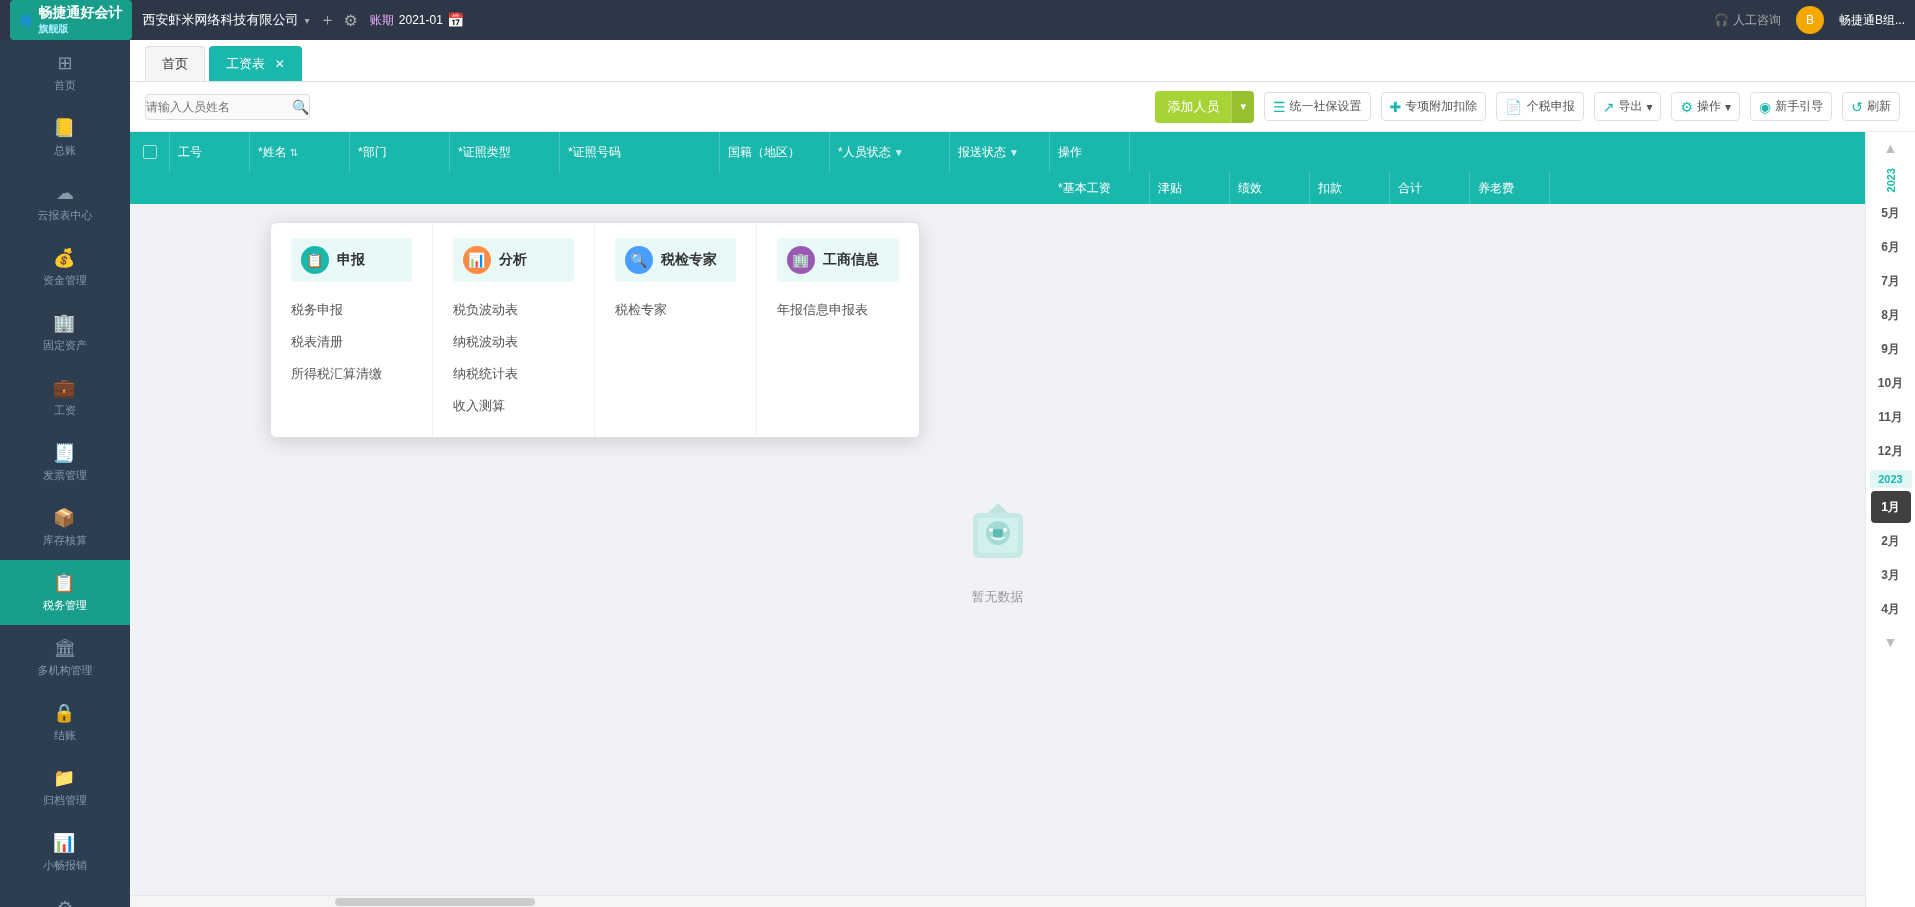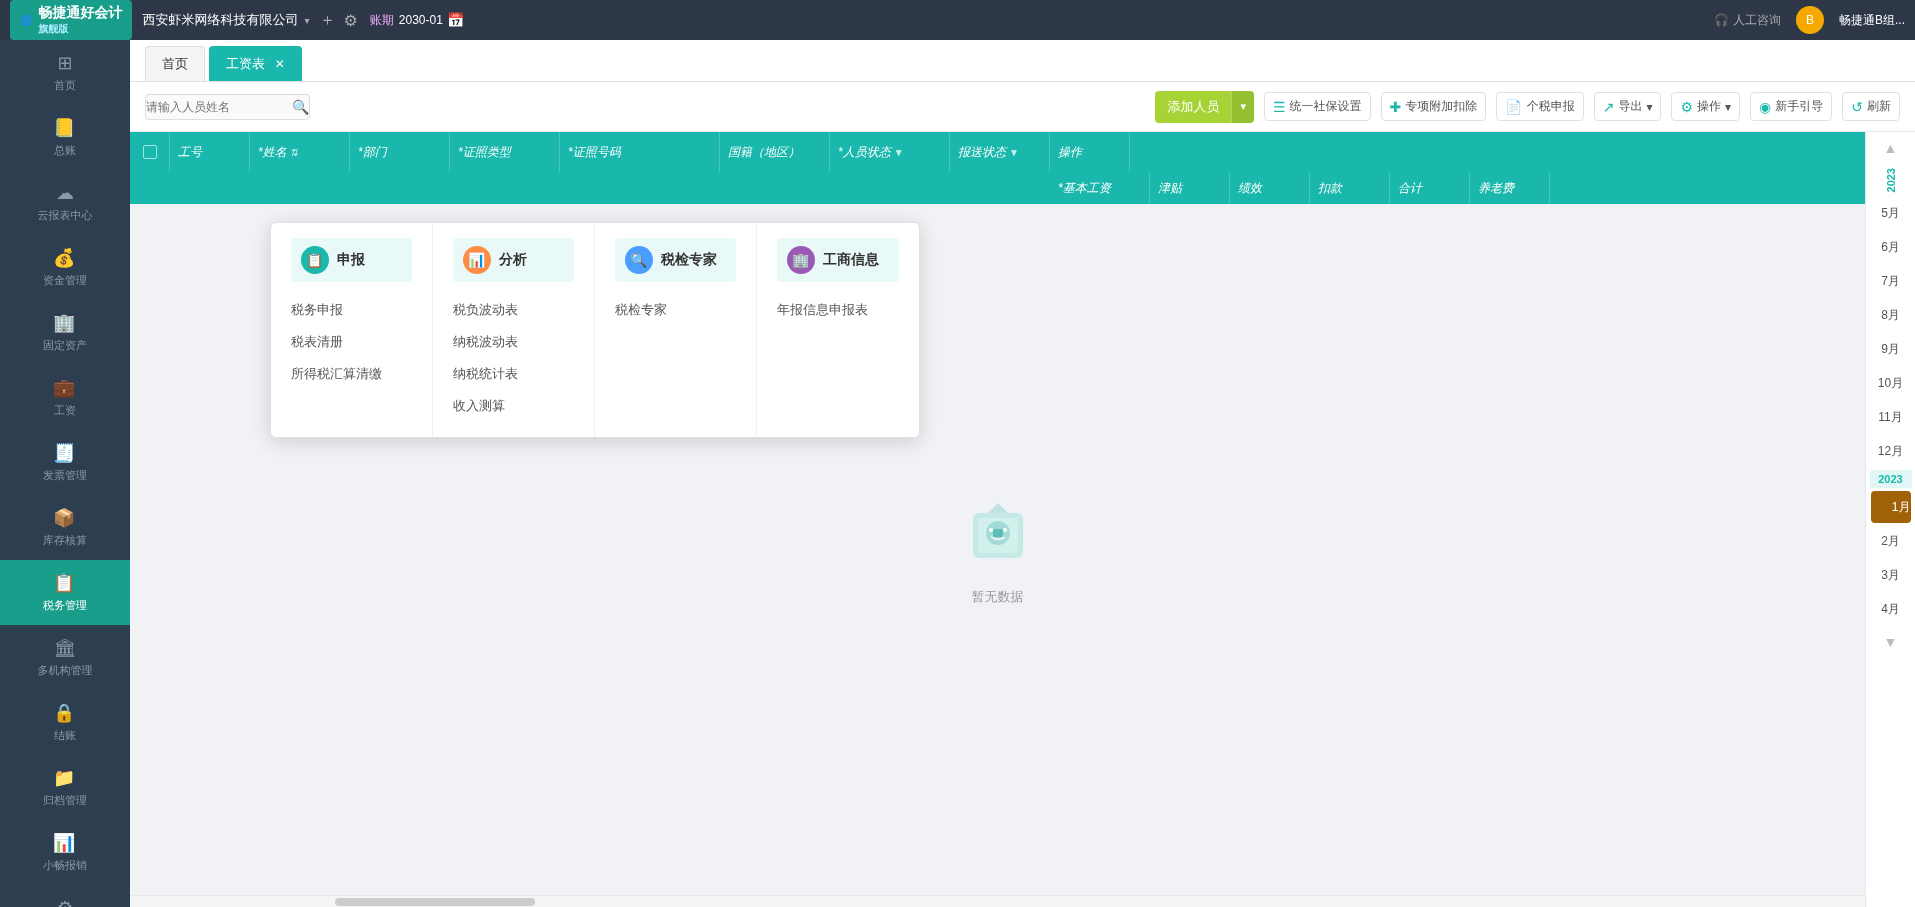--- a/index.html
+++ b/index.html
@@ -66,22 +66,22 @@
 
     
     .empty-state { flex: 1; display: flex; flex-direction: column; align-items: center; justify-content: center; gap: 15px; }
     .empty-icon { width: 80px; height: 80px; }
     .empty-text { color: #999; font-size: 13px; }
 
     
     .calendar-panel { width: 50px; background: #fff; border-left: 1px solid #e8e8e8; display: flex; flex-direction: column; align-items: center; flex-shrink: 0; overflow-y: auto; }
     .cal-up { color: #bbb; cursor: pointer; padding: 8px; font-size: 14px; }
     .cal-down { color: #bbb; cursor: pointer; padding: 8px; font-size: 14px; }
-    .cal-month { width: 40px; height: 32px; display: flex; align-items: center; justify-content: center; font-size: 12px; color: #555; cursor: pointer; border-radius: 4px; margin: 1px 0; }
-    .cal-month.active { background: #a16207; color: #fff; border-radius: 4px; justify-content: flex-end; }
+    .cal-month { width: 40px; height: 32px; display: flex; align-items: center; justify-content: center; font-size: 12px; color: #555; cursor: pointer; border-radius: 4px; margin: 1px 0; font-weight: bold; }
+    .cal-month.active { background: #404040; color: #fff; border-radius: 4px; }
 
     
     .dropdown-menu { position: absolute; top: 90px; left: 140px; background: #fff; border: 1px solid #e0e0e0; border-radius: 6px; box-shadow: 0 4px 20px rgba(0,0,0,0.15); z-index: 100; width: 650px; padding: 0; }
     .dropdown-grid { display: grid; grid-template-columns: 1fr 1fr 1fr 1fr; }
     .dropdown-col { padding: 15px 20px; border-right: 1px solid #f0f0f0; }
     .dropdown-col:last-child { border-right: none; }
     .dropdown-col-header { display: flex; align-items: center; gap: 8px; font-size: 14px; font-weight: bold; color: #333; margin-bottom: 12px; padding-bottom: 8px; background: #e8f9f8; padding: 8px 10px; border-radius: 4px; }
     .dropdown-col-icon { width: 28px; height: 28px; border-radius: 50%; background: #1ab8ac; display: flex; align-items: center; justify-content: center; color: #fff; font-size: 14px; }
     .dropdown-col-icon.orange { background: #ff8c42; }
     .dropdown-col-icon.blue { background: #4a9eff; }
@@ -113,21 +113,21 @@
   </div>
   <div class="company-selector">
     <span>西安虾米网络科技有限公司</span>
     <span class="chevron-icon">▾</span>
   </div>
   <div class="top-bar-actions">
     <button class="top-bar-btn">＋</button>
     <button class="top-bar-btn">⚙</button>
   </div>
   <span class="period-label" style="margin-left:12px;">账期</span>
-  <span class="period-value" style="margin-left:5px;">2030-01</span>
+  <span class="period-value" style="margin-left:5px;">2021-01</span>
   <span class="calendar-icon">📅</span>
   <div class="top-bar-right">
     <div class="service-btn">
       <span>🎧</span>
       <span>人工咨询</span>
     </div>
     <div class="user-avatar">
       <span>B</span>
     </div>
     <span class="user-name">畅捷通B组...</span>
@@ -249,21 +249,21 @@
       <div class="toolbar-action">
         <span class="action-icon">↺</span>
         <span>刷新</span>
       </div>
     </div>
 
     <div style="display:flex;flex:1;overflow:hidden;position:relative;">
 
       <div class="table-wrapper">
 
-        <div style="background:#1ab8ac;flex-shrink:0;font-style:italic;">
+        <div style="background:#1ab8ac;flex-shrink:0;">
 
           <div style="display:flex;align-items:center;height:40px;">
             <div class="th th-checkbox">
               <div class="checkbox"></div>
             </div>
             <div class="th th-id">
               <span>工号</span>
             </div>
             <div class="th th-name">
               <span>*姓名</span>

